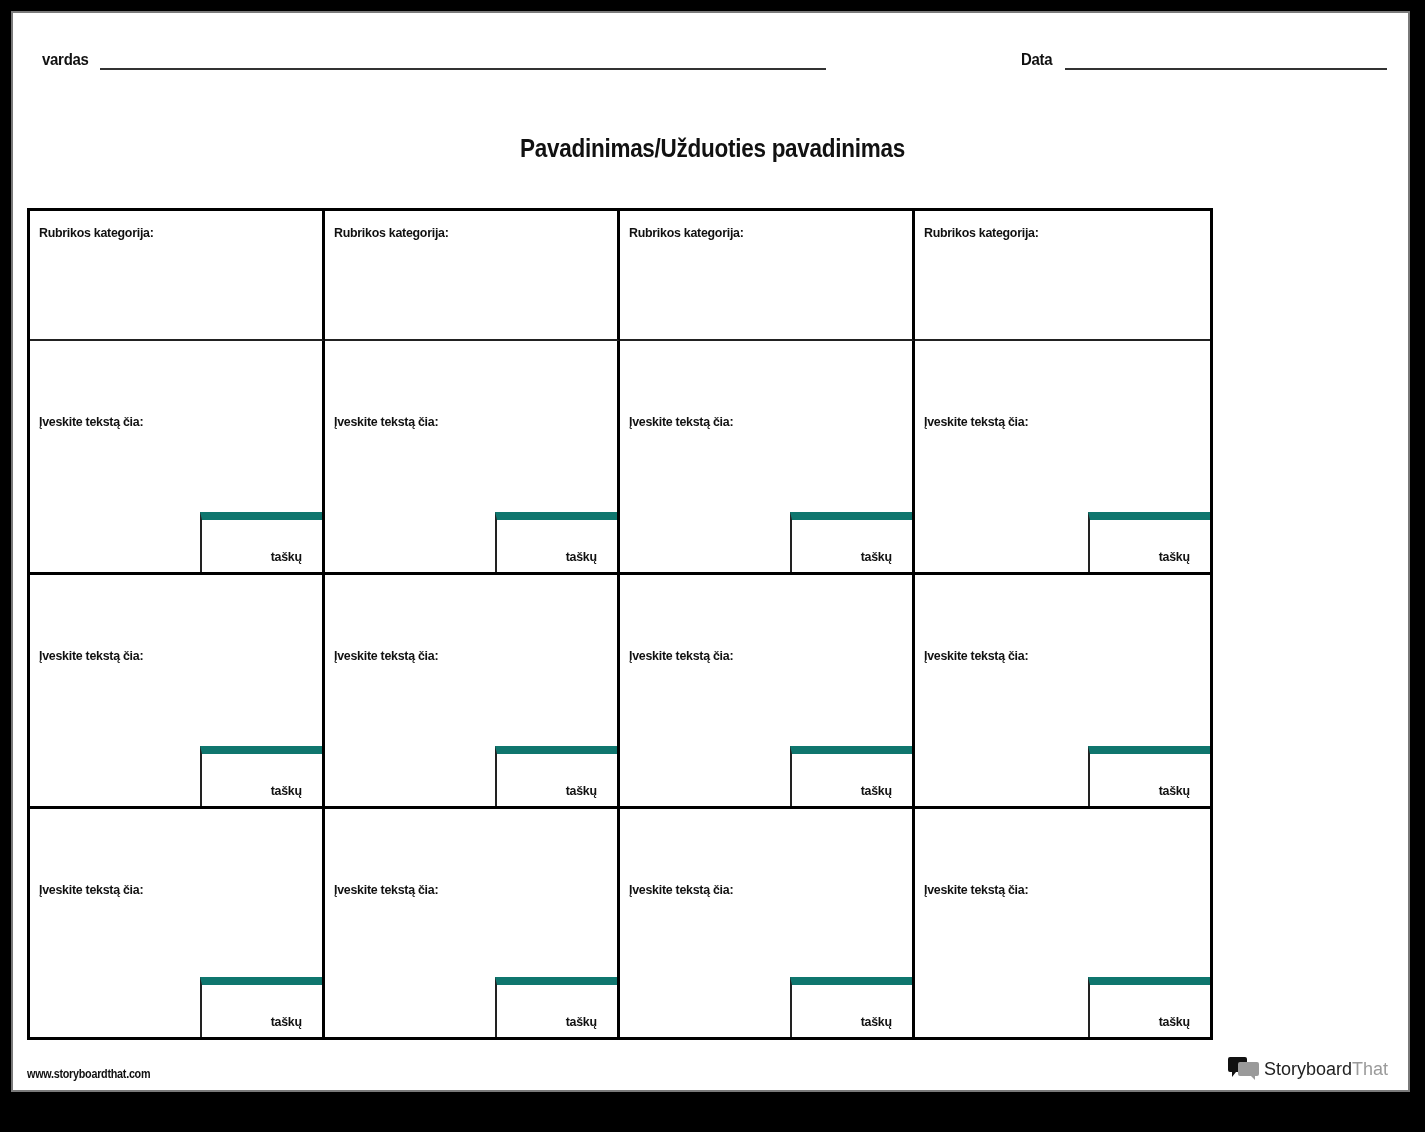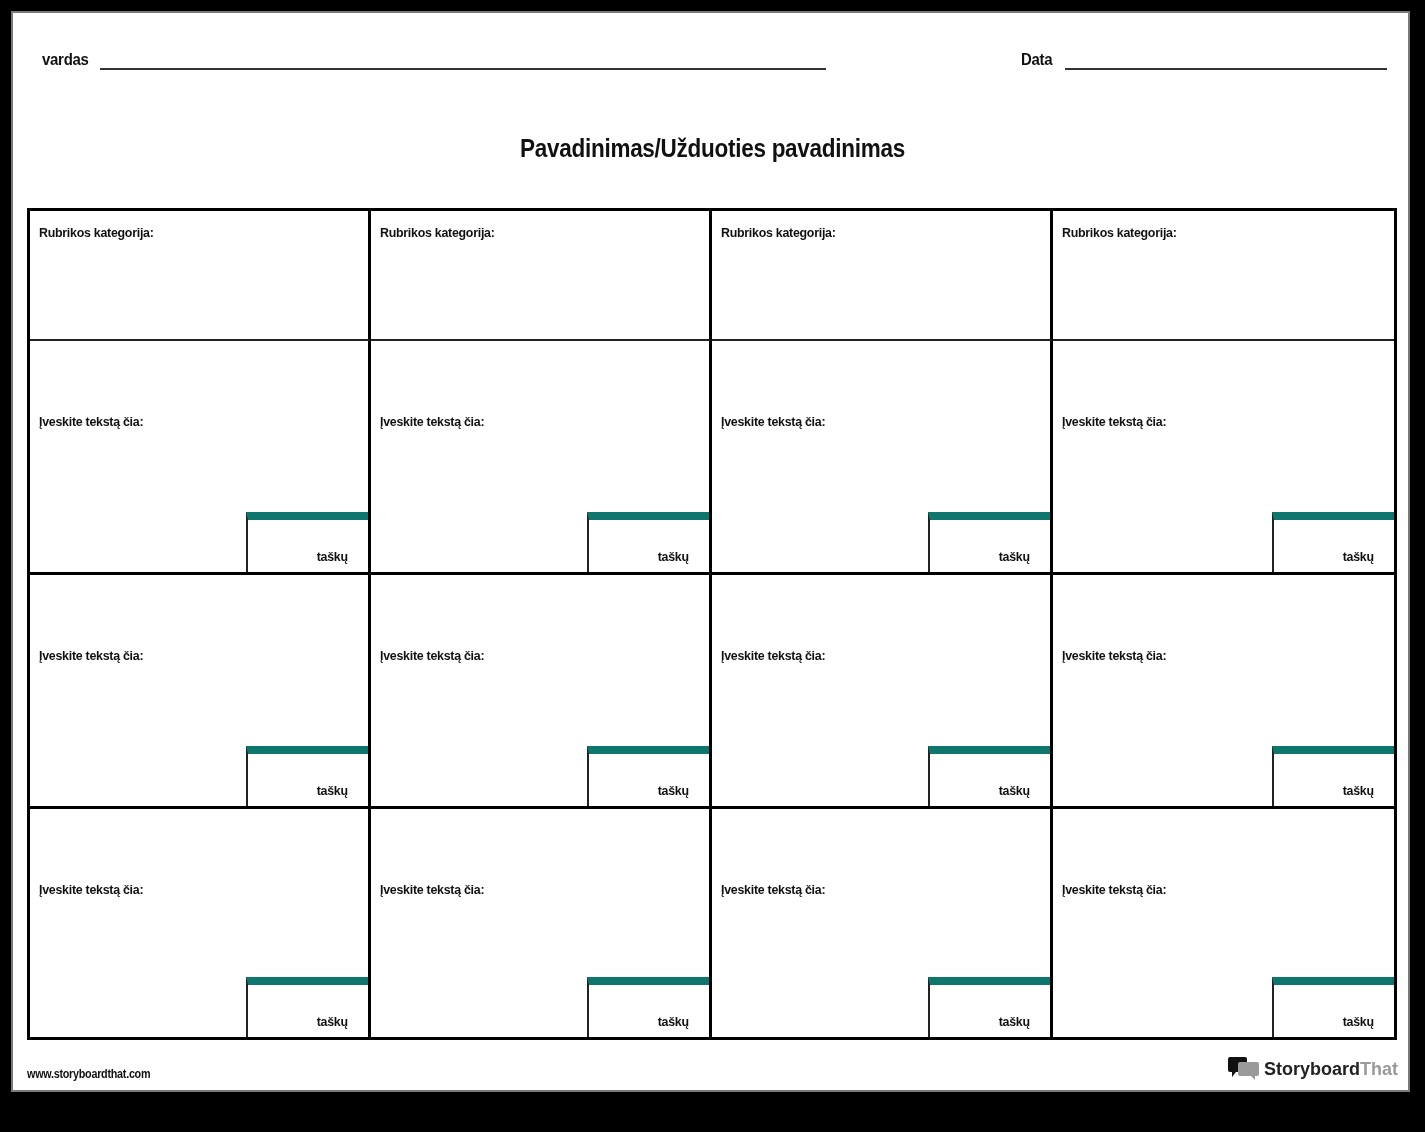--- a/index.html
+++ b/index.html
@@ -12,21 +12,21 @@
       background: #fff; border: 2px solid #7a7a7a; box-sizing: border-box;
     }
     .cond { font-family: "Liberation Sans", sans-serif; font-weight: bold; color: #111; letter-spacing: -0.3px; }
     .field-label { position: absolute; font-size: 17px; transform: scaleX(0.88); transform-origin: left center; }
     .field-line { position: absolute; height: 2px; background: #333; }
     .title {
       position: absolute; left: 0; width: 1425px; top: 134px; text-align: center;
       font-size: 25px; transform: scaleX(0.9); transform-origin: center center;
     }
     .grid {
-      position: absolute; left: 27px; top: 208px; width: 1370px; height: 832px;
+      position: absolute; left: 27px; top: 208px; width: 1186px; height: 832px;
       box-sizing: border-box; border: 3px solid #000;
       display: grid; grid-template-columns: repeat(4, 1fr);
       grid-template-rows: 130px 234px 234px 1fr;
     }
     .cell { position: relative; box-sizing: border-box; border-right: 3px solid #000; border-bottom: 3px solid #000; }
     .cell.last-col { border-right: none; }
     .cell.last-row { border-bottom: none; }
     .cell.header-cell { border-bottom: 2px solid #222; }
     .cell-label {
       position: absolute; left: 9px; font-size: 13.5px; white-space: nowrap;
@@ -41,21 +41,21 @@
     .points-label {
       position: absolute; right: 20px; bottom: 8px; font-size: 13.5px;
       transform: scaleX(0.92); transform-origin: right center;
     }
     .footer-url {
       position: absolute; left: 27px; top: 1067px; font-size: 12px;
       transform: scaleX(0.9); transform-origin: left center;
     }
     .brand { position: absolute; left: 1228px; top: 1055px; height: 28px; display: flex; align-items: center; }
     .brand-icon { width: 32px; height: 26px; position: relative; margin-right: 4px; }
-    .brand-name { font-size: 18px; font-weight: bold; color: #222; letter-spacing: 0; }
+    .brand-name { font-size: 18px; font-weight: normal; color: #222; letter-spacing: 0; }
     .brand-name .that { color: #9a9a9a; }
   </style>
 </head>
 <body>
 
 <div class="paper"></div>
 
 <span class="field-label cond" style="left:42px; top:50px;">vardas</span>
 <div class="field-line" style="left:100px; top:68px; width:726px;"></div>
 

